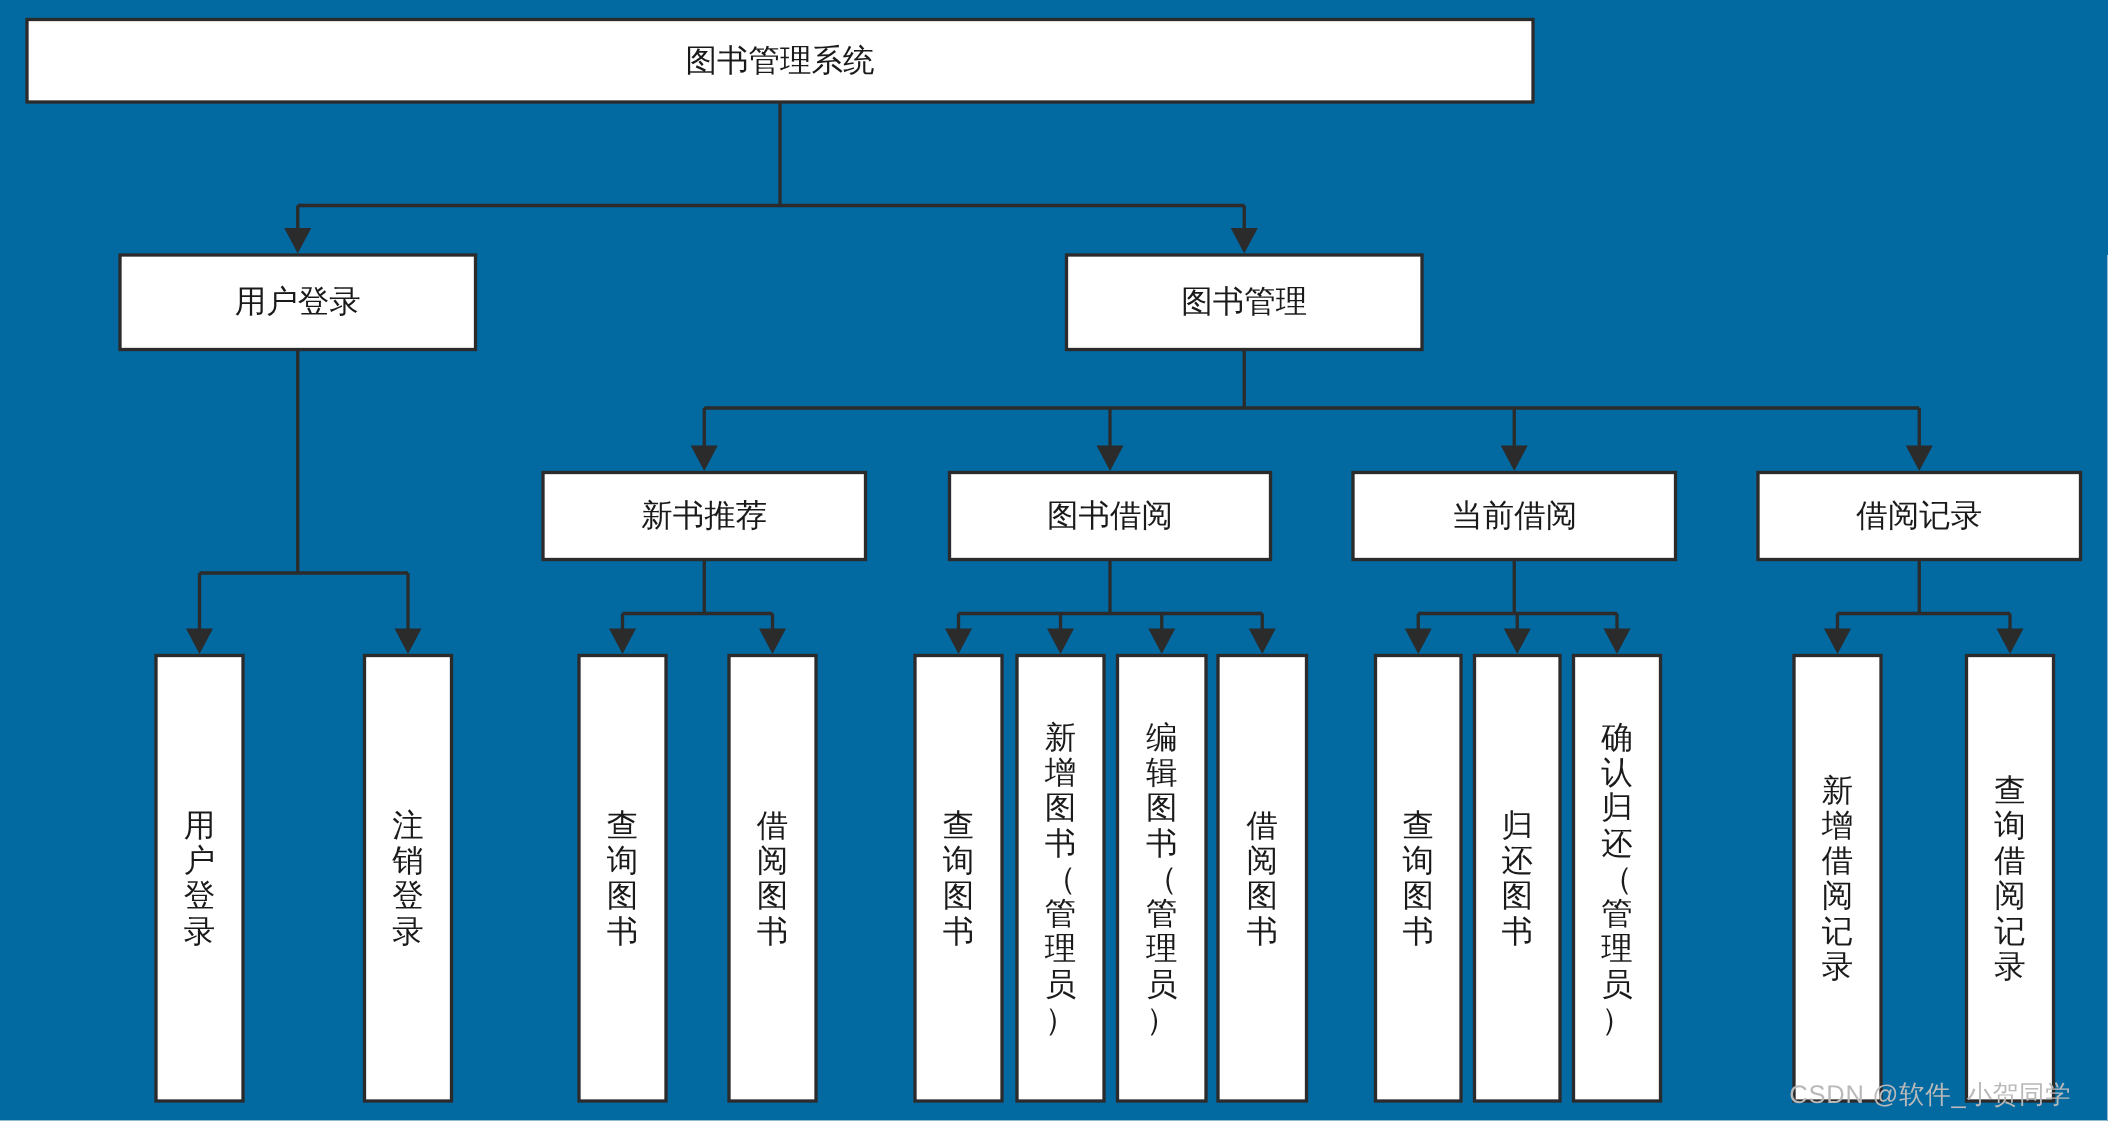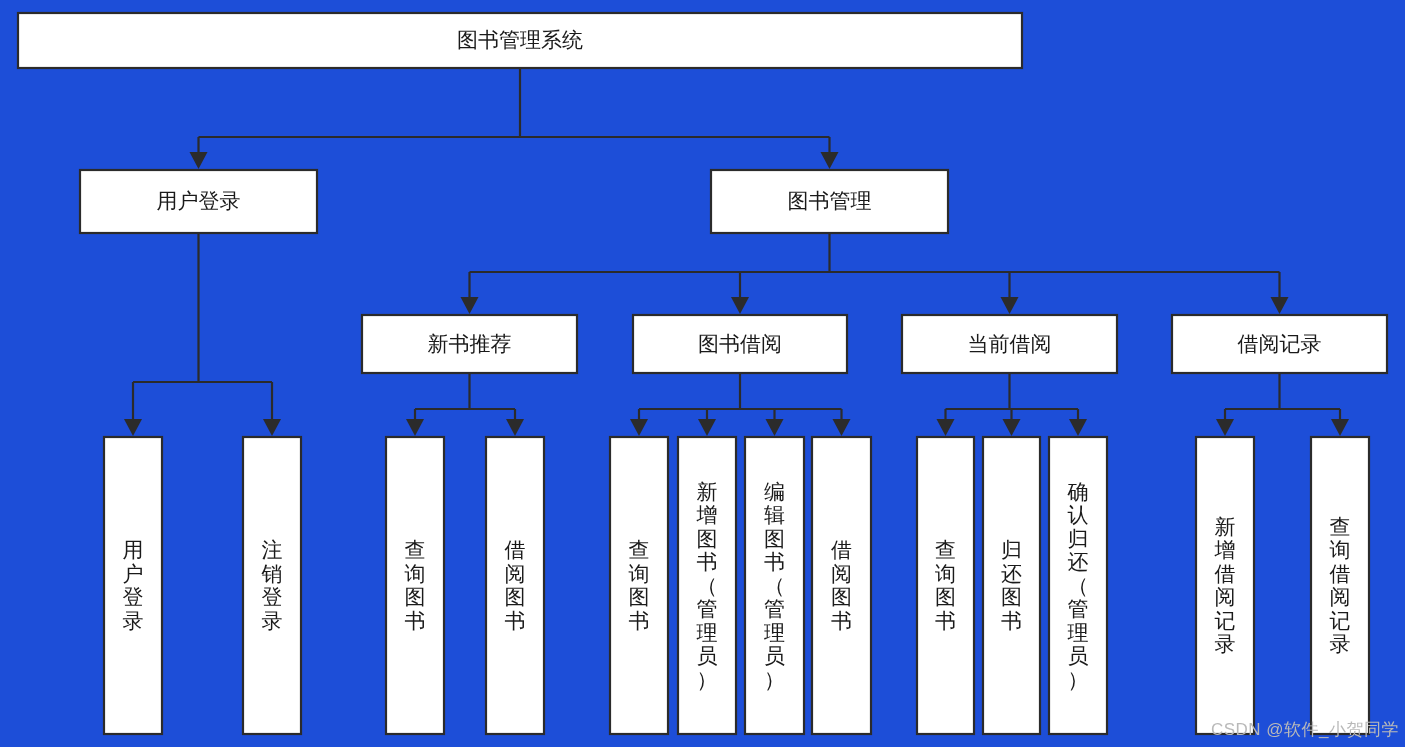--- a/index.html
+++ b/index.html
@@ -8,21 +8,21 @@
     padding: 0;
     background: #ffffff;
   }
   body {
     font-family: "Liberation Sans", "DejaVu Sans", sans-serif;
   }
   #diagram-root {
     position: relative;
     width: 1405px;
     height: 747px;
-    background: #1d4ed8;
+    background: #0369a1;
     overflow: hidden;
   }
   svg.diagram-canvas {
     position: absolute;
     left: 0;
     top: 0;
     width: 1405px;
     height: 747px;
   }
   .node-box {
@@ -48,21 +48,21 @@
     dominant-baseline: middle;
   }
   .node-label-v {
     font-family: "Liberation Sans", "DejaVu Sans", sans-serif;
     font-size: 21px;
     fill: #1a1a1a;
     text-anchor: middle;
   }
   .watermark-text {
     position: absolute;
-    right: 6px;
+    right: 24px;
     bottom: 6px;
     font-family: "Liberation Sans", "DejaVu Sans", sans-serif;
     font-size: 17px;
     color: #b9b9b9;
     letter-spacing: 0.5px;
     white-space: nowrap;
     user-select: none;
   }
 </style>
 </head>

